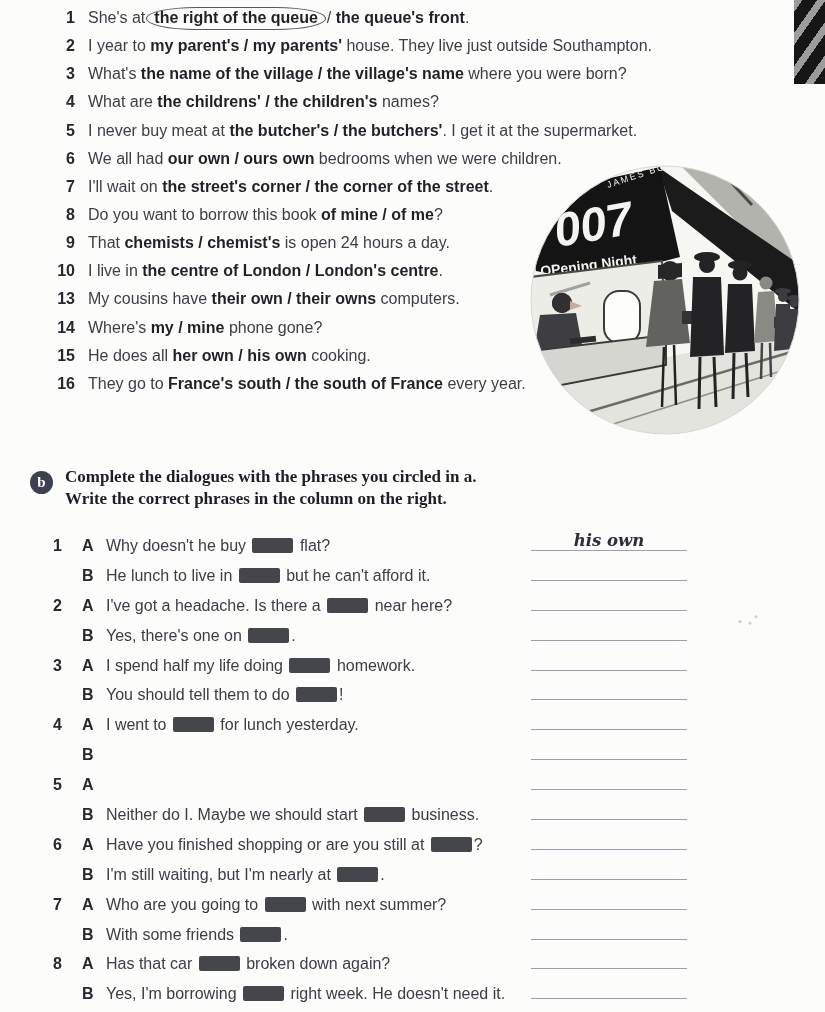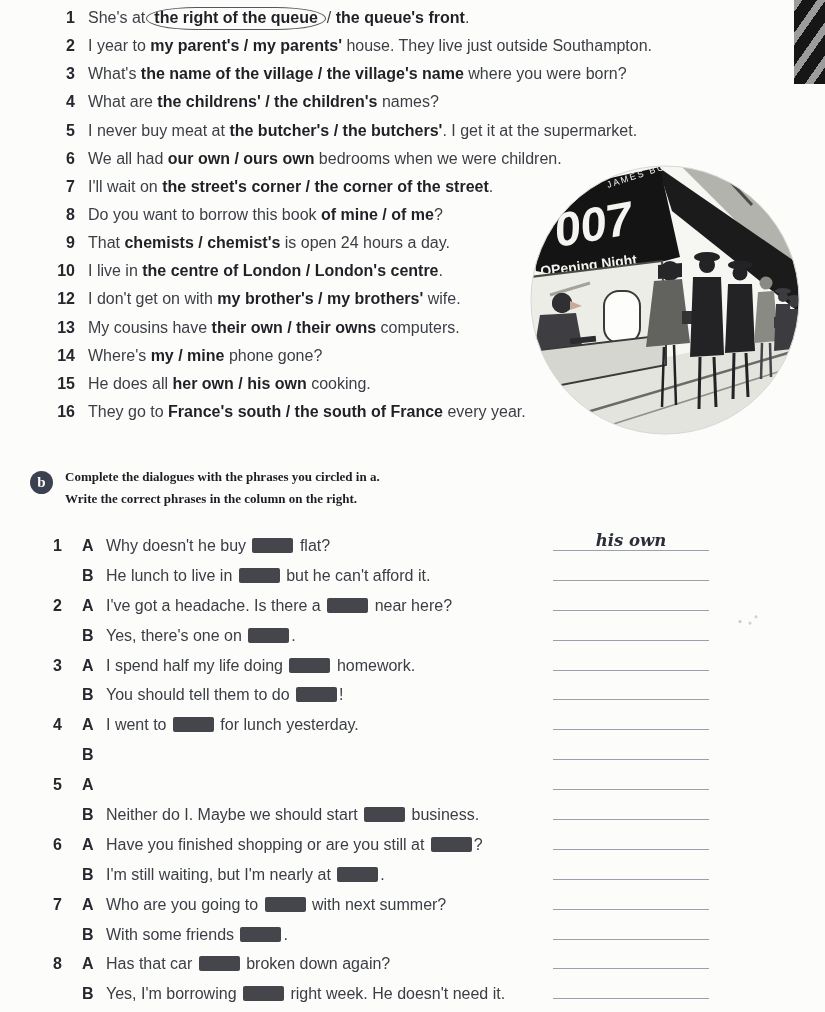--- a/index.html
+++ b/index.html
@@ -27,34 +27,34 @@
   .illus{position:absolute; left:530px; top:165px; width:270px; height:270px;}
   
   .b-head{position:absolute; left:30px; top:466px;}
   .b-marker{
     position:absolute; left:0; top:5px; width:23px; height:23px; border-radius:50%;
     background:#3c4150; color:#fdfdfc; text-align:center; line-height:23px;
     font-family:"Liberation Serif", serif; font-weight:700; font-size:15px;
   }
   .b-instr{
     position:absolute; left:35px; top:0; width:470px;
-    font-family:"Liberation Serif", serif; font-weight:700; font-size:13px;
+    font-family:"Liberation Serif", serif; font-weight:700; font-size:17px;
     line-height:21.5px; color:#1c1e24; white-space:nowrap;
   }
   
   .dialogues{position:absolute; left:0; top:531px; width:530px;}
   .d-row{display:flex; height:29.9px; align-items:center; font-size:16px; white-space:nowrap; color:#3a3d44;}
   .d-num{width:62px; text-align:right; font-weight:700; color:#26282e; flex:none;}
   .d-speaker{width:24px; margin-left:20px; font-weight:700; color:#26282e; flex:none;}
   .blank{
     display:inline-block; width:41px; height:15px; background:#45464b;
     border-radius:2px; vertical-align:-2px; margin:0 2px;
   }
   
-  .answers{position:absolute; left:553px; top:531px; width:160px;}
+  .answers{position:absolute; left:531px; top:531px; width:160px;}
   .ans-row{position:relative; height:29.9px;}
   .ans-line{position:absolute; left:0; top:19px; width:156px; border-top:1.5px solid #99a0ae;}
   .ans-text{
     position:absolute; left:0; top:0; width:156px; text-align:center;
     font-family:"DejaVu Serif", serif; font-style:italic; font-weight:700;
     font-size:16.5px; color:#2b2e3a; line-height:20px;
   }
   
   .smudge{position:absolute; left:728px; top:612px; width:40px; height:16px;
     background:radial-gradient(circle at 30% 60%, rgba(120,110,115,.35) 1px, transparent 2px),
@@ -101,24 +101,20 @@
         <span class="a-num">8</span>
         <span class="a-text"><span>Do you want to borrow this book </span><b>of mine / of me</b><span>?</span></span>
       </div>
       <div class="a-row">
         <span class="a-num">9</span>
         <span class="a-text"><span>That </span><b>chemists / chemist's</b><span> is open 24 hours a day.</span></span>
       </div>
       <div class="a-row">
         <span class="a-num">10</span>
         <span class="a-text"><span>I live in </span><b>the centre of London / London's centre</b><span>.</span></span>
-      </div>
-      <div class="a-row">
-        <span class="a-num">12</span>
-        <span class="a-text"><span>I don't get on with </span><b>my brother's / my brothers'</b><span> wife.</span></span>
       </div>
       <div class="a-row">
         <span class="a-num">13</span>
         <span class="a-text"><span>My cousins have </span><b>their own / their owns</b><span> computers.</span></span>
       </div>
       <div class="a-row">
         <span class="a-num">14</span>
         <span class="a-text"><span>Where's </span><b>my / mine</b><span> phone gone?</span></span>
       </div>
       <div class="a-row">

